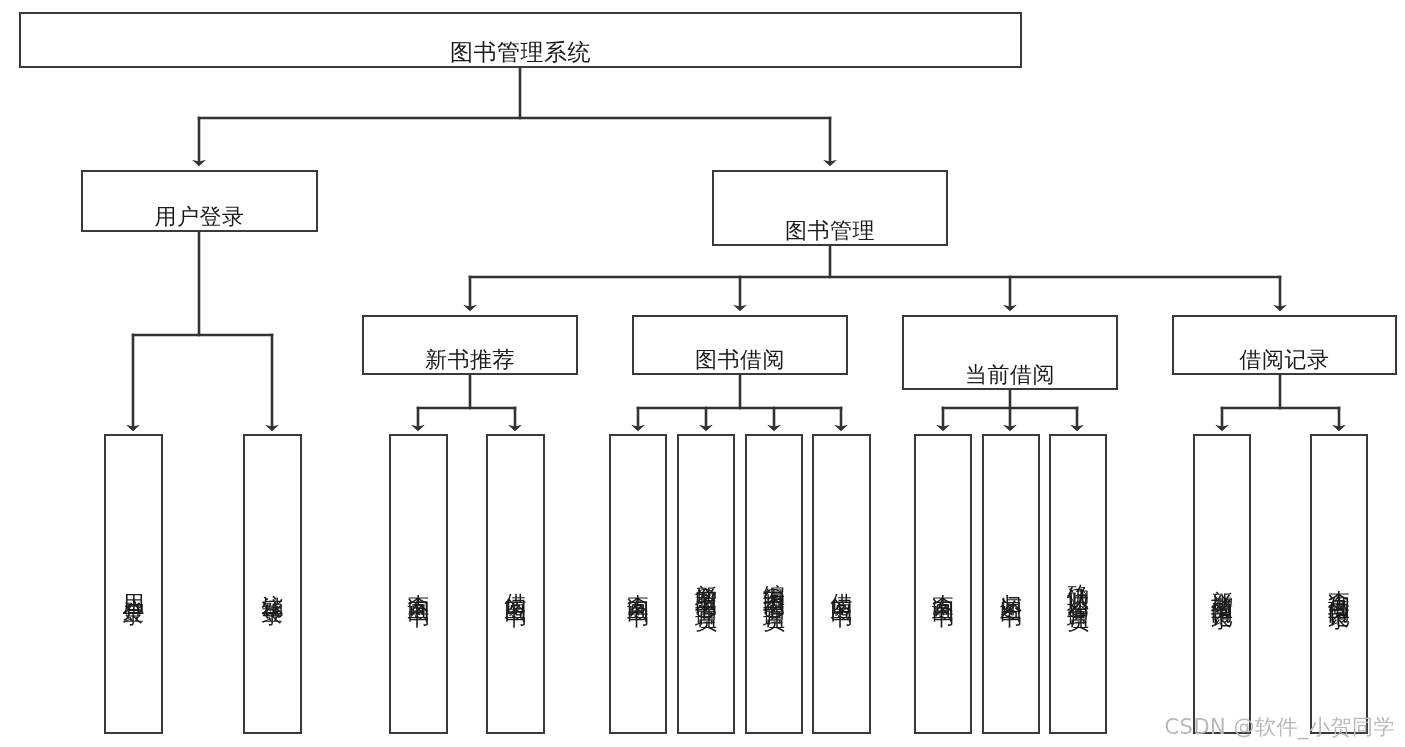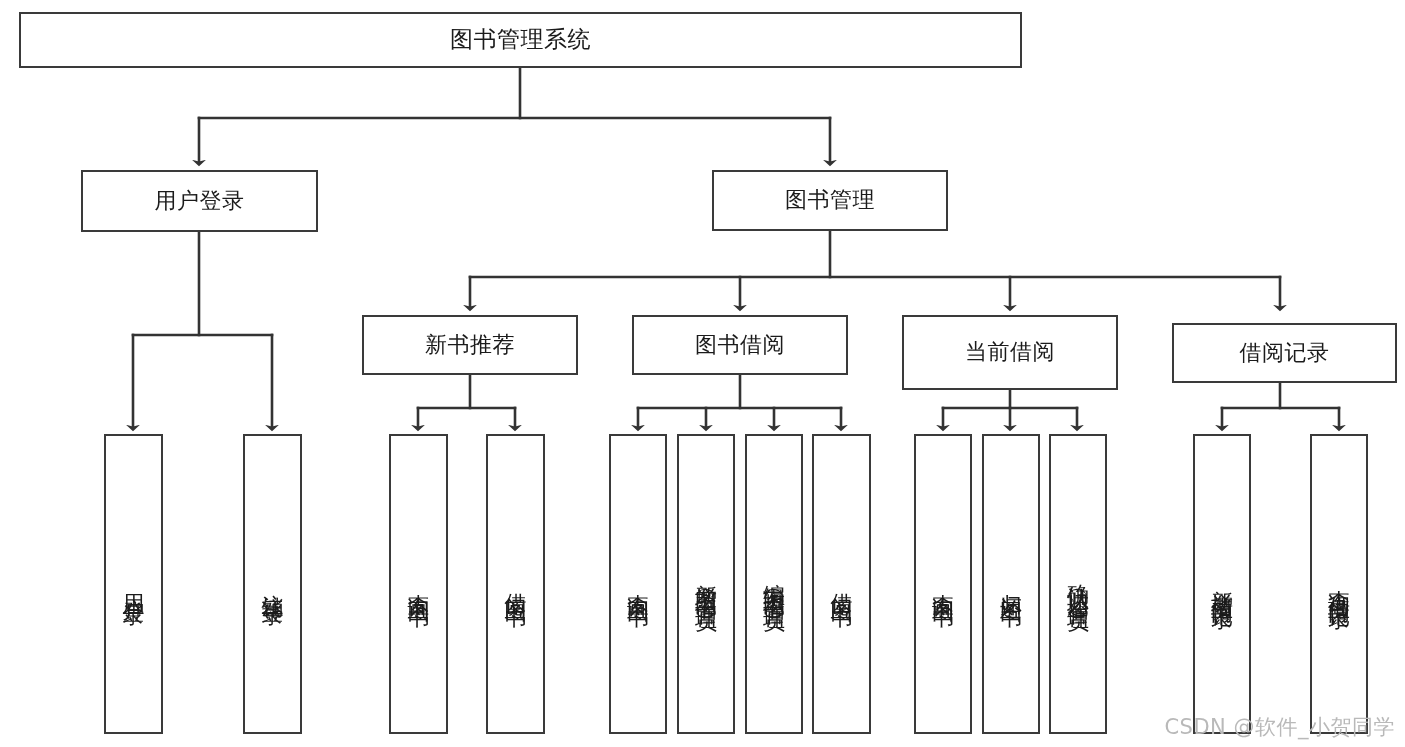--- a/index.html
+++ b/index.html
@@ -25,21 +25,21 @@
     width: 1405px;
     height: 747px;
     pointer-events: none;
   }
   .node {
     position: absolute;
     box-sizing: border-box;
     background: #ffffff;
     border: 2.5px solid #3a3a3a;
     display: flex;
-    align-items: center;
+    align-items: flex-end;
     justify-content: center;
     z-index: 3;
   }
   .node .label {
     color: #1b1b1b;
     line-height: 1.12;
     text-align: center;
     white-space: nowrap;
   }
   
@@ -130,37 +130,37 @@
   </svg>
 
   <div class="node h root" style="left:19px; top:12px; width:1003px; height:56px;">
     <span class="label">图书管理系统</span>
   </div>
 
   <div class="node h" style="left:81px; top:170px; width:237px; height:62px;">
     <span class="label">用户登录</span>
   </div>
 
-  <div class="node h" style="left:712px; top:170px; width:236px; height:61px;">
+  <div class="node h" style="left:712px; top:170px; width:236px; height:76px;">
     <span class="label">图书管理</span>
   </div>
 
   <div class="node h" style="left:362px; top:315px; width:216px; height:60px;">
     <span class="label">新书推荐</span>
   </div>
 
   <div class="node h" style="left:632px; top:315px; width:216px; height:60px;">
     <span class="label">图书借阅</span>
   </div>
 
   <div class="node h" style="left:902px; top:315px; width:216px; height:75px;">
     <span class="label">当前借阅</span>
   </div>
 
-  <div class="node h" style="left:1172px; top:315px; width:225px; height:60px;margin-top:8px;">
+  <div class="node h" style="left:1172px; top:315px; width:225px; height:60px;">
     <span class="label">借阅记录</span>
   </div>
 
   <div class="node v" style="left:104px; top:434px; width:59px; height:300px;">
     <span class="label">用户登录</span>
   </div>
   <div class="node v" style="left:243px; top:434px; width:59px; height:300px;">
     <span class="label">注销登录</span>
   </div>
 

